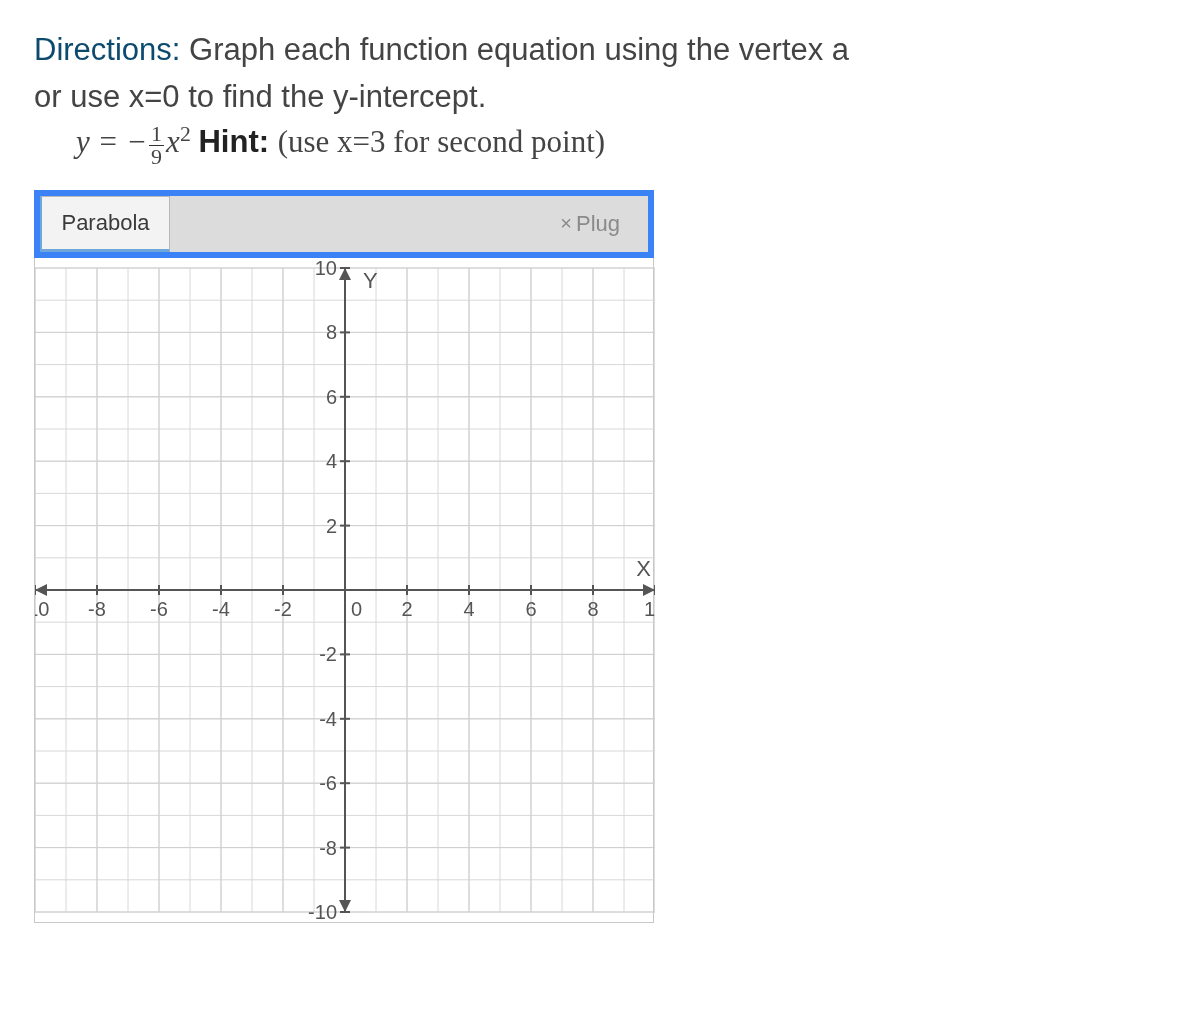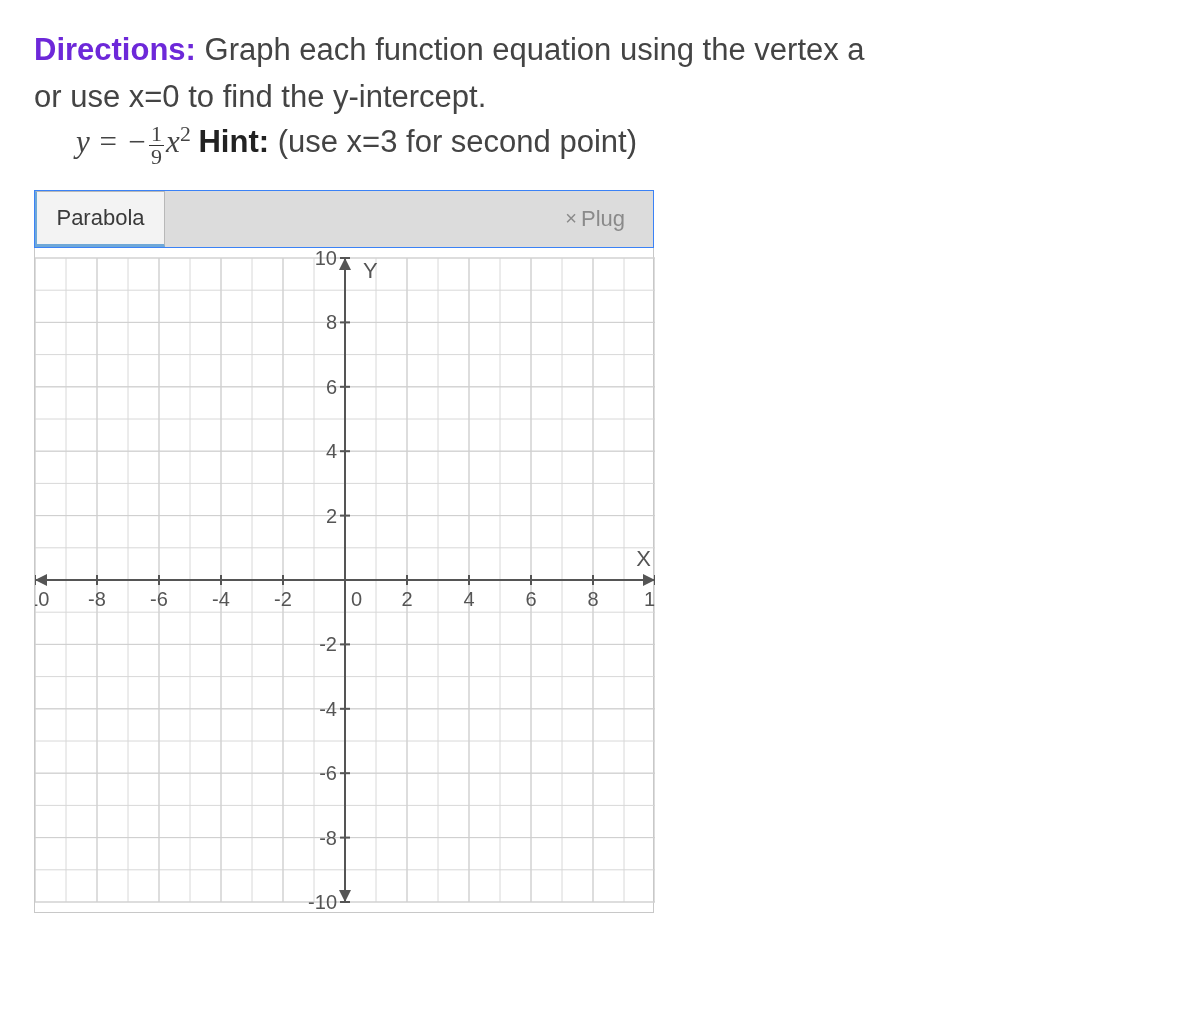--- a/index.html
+++ b/index.html
@@ -16,22 +16,22 @@
   }
   .directions {
     font-size: 31px;
     line-height: 1.45;
     color: #444;
     margin: 0 0 2px 0;
     white-space: nowrap;
     overflow: hidden;
   }
   .directions b {
-    color: #6d28d9;
-    font-weight: 700;
+    color: #0c4a6e;
+    font-weight: 400;
   }
   .eqline {
     font-size: 31px;
     color: #444;
     margin: 2px 0 22px 0;
     white-space: nowrap;
   }
   .eqline .math {
     font-family: "Times New Roman", Times, serif;
     font-style: italic;
@@ -39,21 +39,21 @@
   }
   .eqline .hint-label {
     font-weight: 700;
     color: #222;
     font-style: normal;
     font-family: Arial, Helvetica, sans-serif;
     margin-top: 27px;
   }
   .eqline .hint-text {
     font-style: normal;
-    font-family: Liberation Sans, sans-serif;
+    font-family: Liberation Serif, serif;
   }
   .frac {
     display: inline-block;
     vertical-align: middle;
     text-align: center;
     font-family: "Times New Roman", serif;
     font-style: normal;
     font-size: 22px;
     line-height: 1;
     margin: 0 2px;
@@ -72,21 +72,21 @@
     font-style: normal;
   }
 
   
   .widget {
     width: 620px;
   }
   .toolbar {
     height: 56px;
     background: #dcdcdc;
-    border: 1px solid #3b82f6;
+    border: 6px solid #3b82f6;
     display: flex;
     align-items: stretch;
     position: relative;
   }
   .tool-btn {
     background: #f3f3f3;
     border: 1px solid #b8b8b8;
     border-left: 2px solid #6fa8d8;
     border-bottom: 3px solid #6fa8d8;
     color: #3a3a3a;

